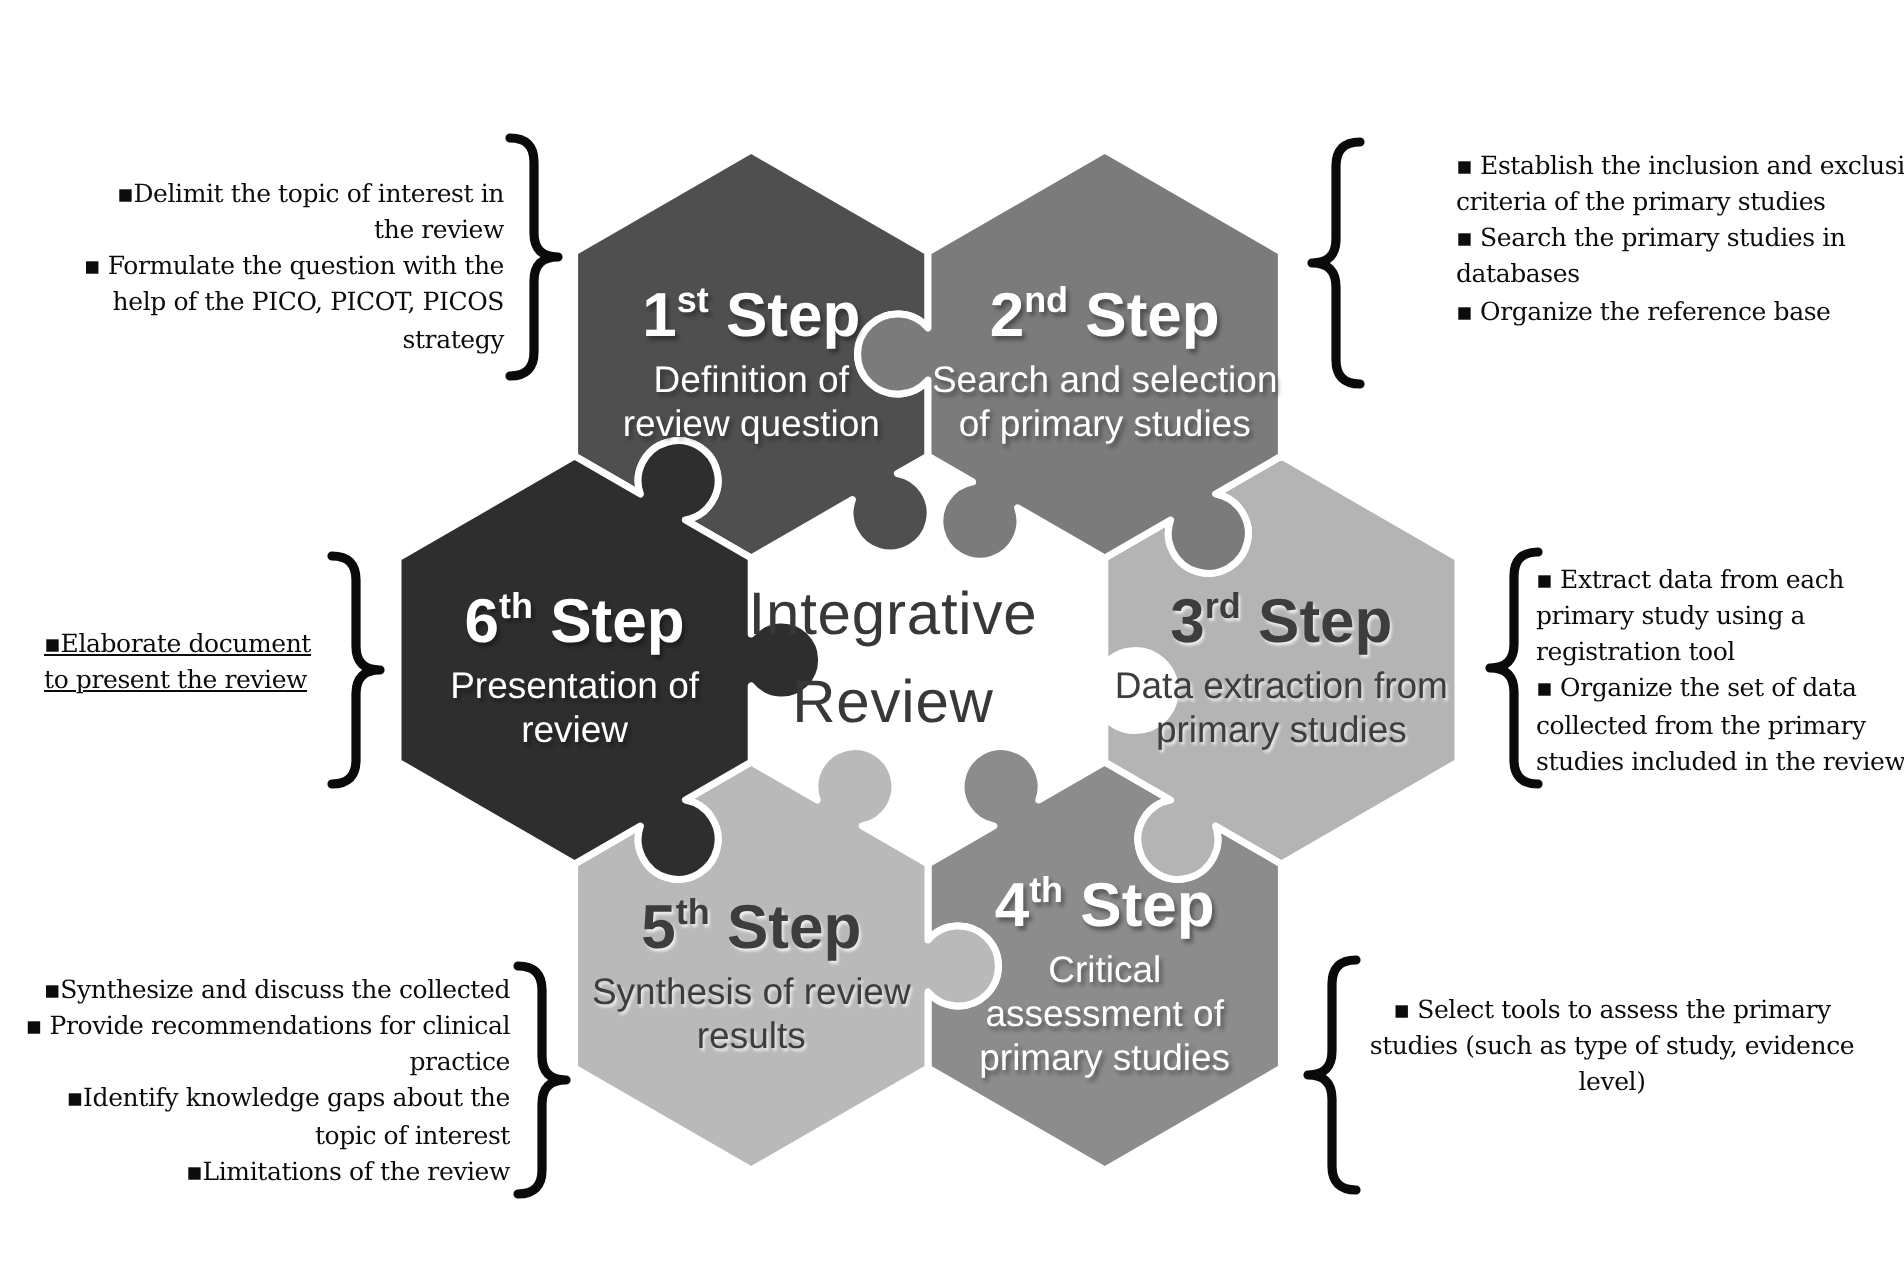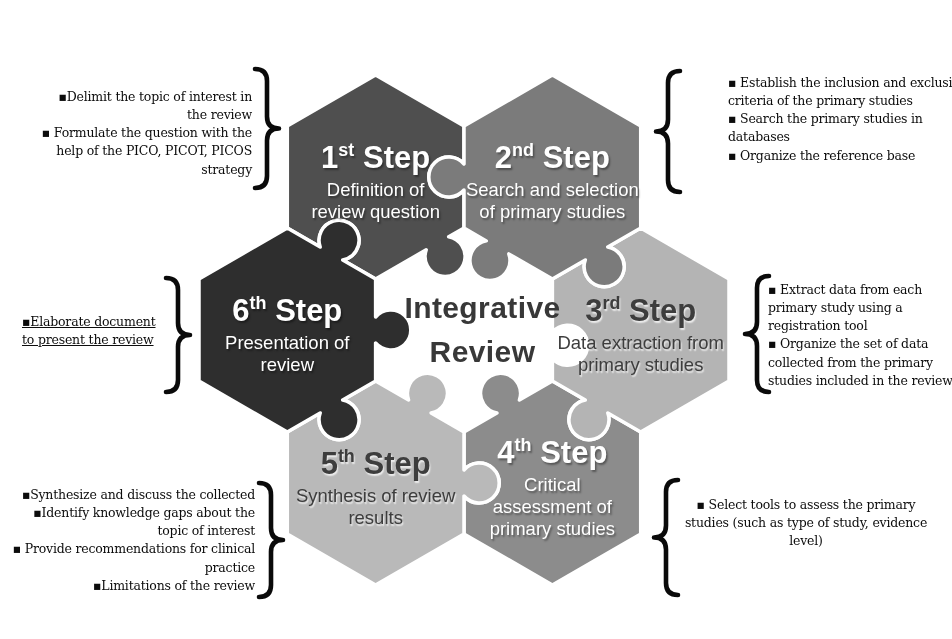--- a/index.html
+++ b/index.html
@@ -8,22 +8,22 @@
     font-family:"Liberation Sans",sans-serif;overflow:hidden;
   }
   .puzzle-svg{position:absolute;left:0;top:0;width:952px;height:639px;}
   .piece{stroke:#ffffff;stroke-width:3.5;stroke-linejoin:round;}
   text.step-title{font-family:"Liberation Sans",sans-serif;font-weight:bold;font-size:31px;}
   text.step-sub{font-family:"Liberation Sans",sans-serif;font-size:18.5px;}
   text.light{text-shadow:1.5px 2px 2px rgba(0,0,0,.38);}
   text.dark{text-shadow:1px 1.5px 1.5px rgba(255,255,255,.75);}
   .brace{fill:none;stroke:#0a0a0a;stroke-width:4.6;stroke-linecap:round;stroke-linejoin:round;}
   .center-title{
-    position:absolute;left:372px;top:286px;width:221px;text-align:center;
-    font-weight:bold;font-size:30px;line-height:44px;color:#383838;letter-spacing:.4px;
+    position:absolute;left:336px;top:286px;width:221px;text-align:center;
+    font-weight:normal;font-size:30px;line-height:44px;color:#383838;letter-spacing:.4px;
   }
   .annotation{
     position:absolute;font-family:"DejaVu Serif","Liberation Serif",serif;
     font-size:12.5px;line-height:1.45;color:#0c0c0c;letter-spacing:-0.2px;
   }
   .annotation .bullet{margin:0;}
 </style>
 </head>
 <body>
 
@@ -85,21 +85,21 @@
       </div>
       <div class="annotation" style="left: 768px; top: 281px; width: 186px; text-align: left;">
         <div class="bullet">▪ Extract data from each primary study using a registration tool</div>
         <div class="bullet">▪ Organize the set of data collected from the primary studies included in the review</div>
       </div>
       <div class="annotation" style="left: 679px; top: 496px; width: 254px; text-align: center;">
         <div class="bullet">▪ Select tools to assess the primary studies (such as type of study, evidence level)</div>
       </div>
       <div class="annotation" style="left: 3px; top: 486px; width: 252px; text-align: right;">
         <div class="bullet">▪Synthesize and discuss the collected</div>
+        <div class="bullet">▪ Provide recommendations for clinical practice</div>
         <div class="bullet">▪Identify knowledge gaps about the topic of interest</div>
-        <div class="bullet">▪ Provide recommendations for clinical practice</div>
         <div class="bullet">▪Limitations of the review</div>
       </div>
       <div class="annotation" style="left: 22px; top: 313px; width: 142px; text-align: left; text-decoration: underline;">
         <div class="bullet">▪Elaborate document to present the review</div>
       </div>
     </div>
 </div>
 
 </body></html>

